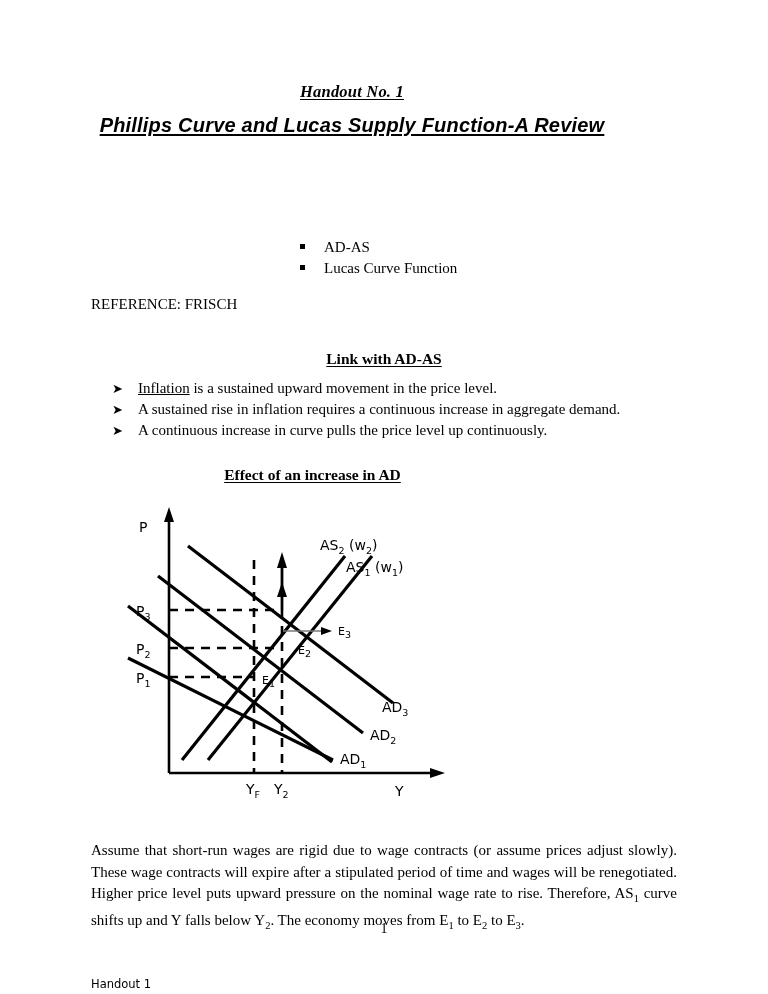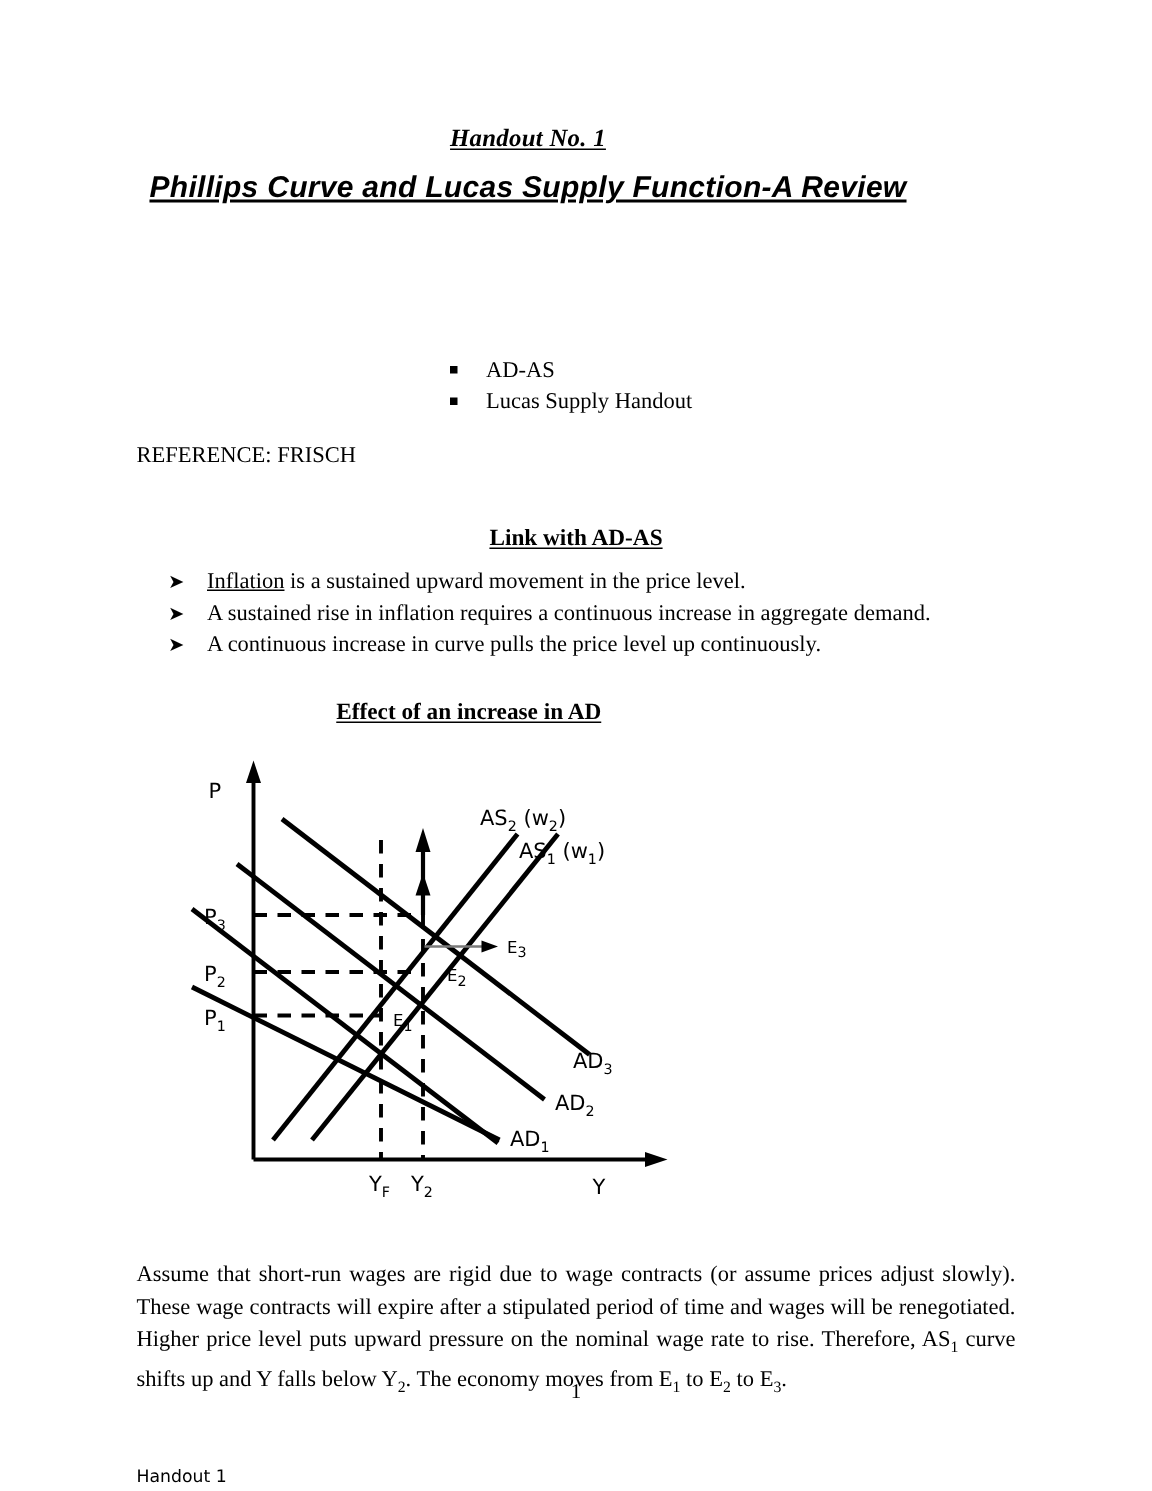--- a/index.html
+++ b/index.html
@@ -108,21 +108,21 @@
     <div><span class="title-2">Phillips Curve and Lucas Supply Function-A Review</span></div>
   </div>
 
   <div class="sq-list">
     <div class="sq-item">
       <span class="sq-bullet"></span>
       <span>AD-AS</span>
     </div>
     <div class="sq-item">
       <span class="sq-bullet"></span>
-      <span>Lucas Supply Handout</span>
+      <span>Lucas Curve Function</span>
     </div>
   </div>
 
   <div class="reference">REFERENCE: FRISCH</div>
 
   <div class="link-heading">
     <span>Link with AD-AS</span>
   </div>
 
   <div class="ar-list">

